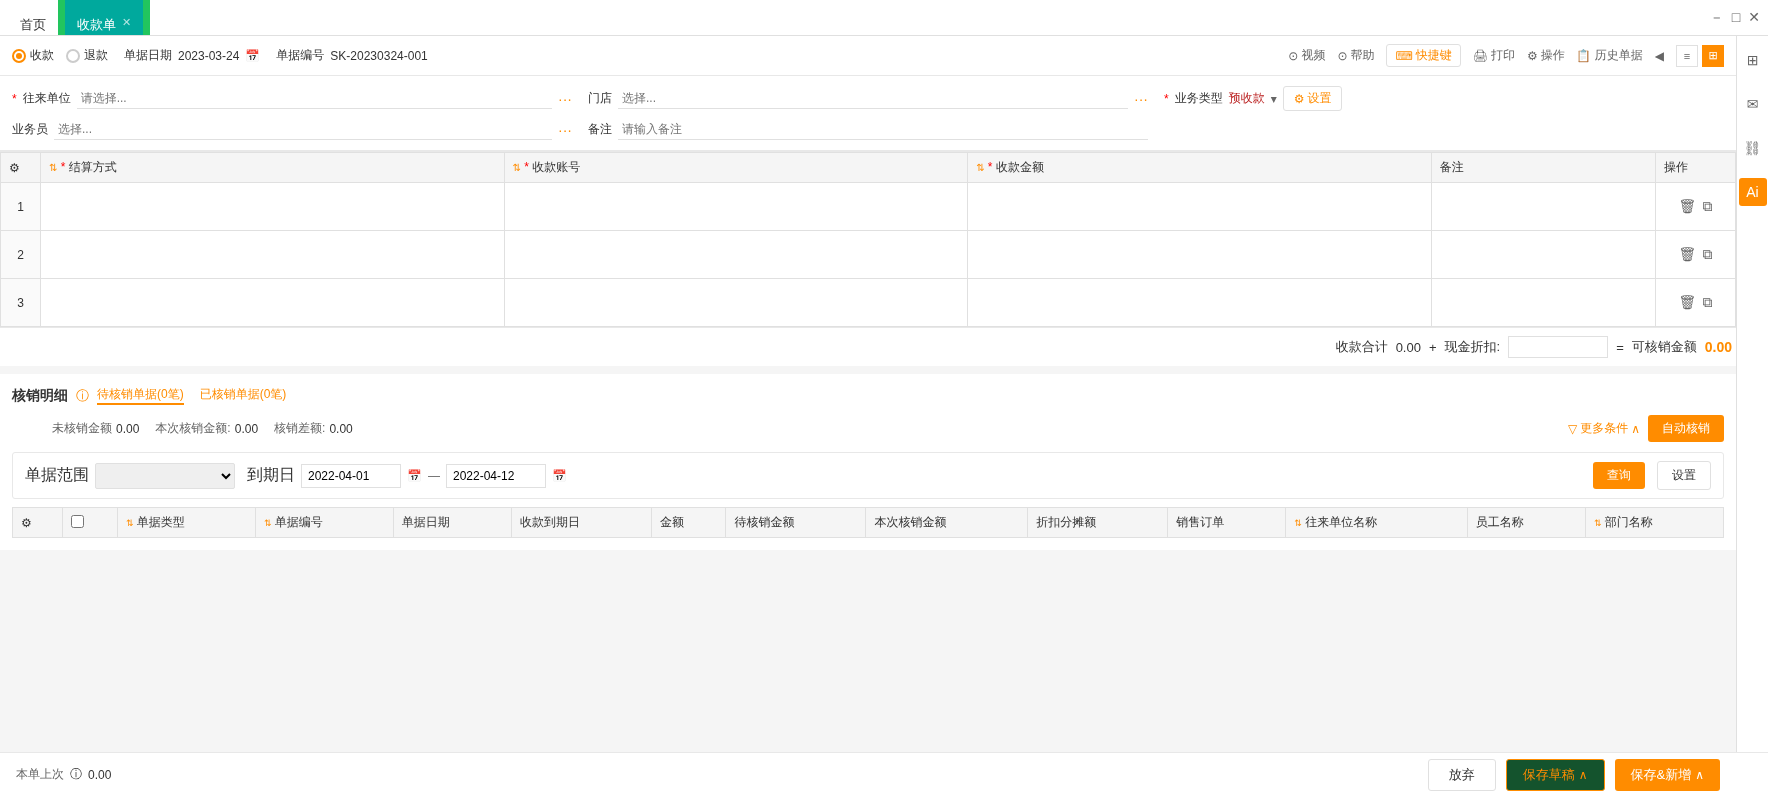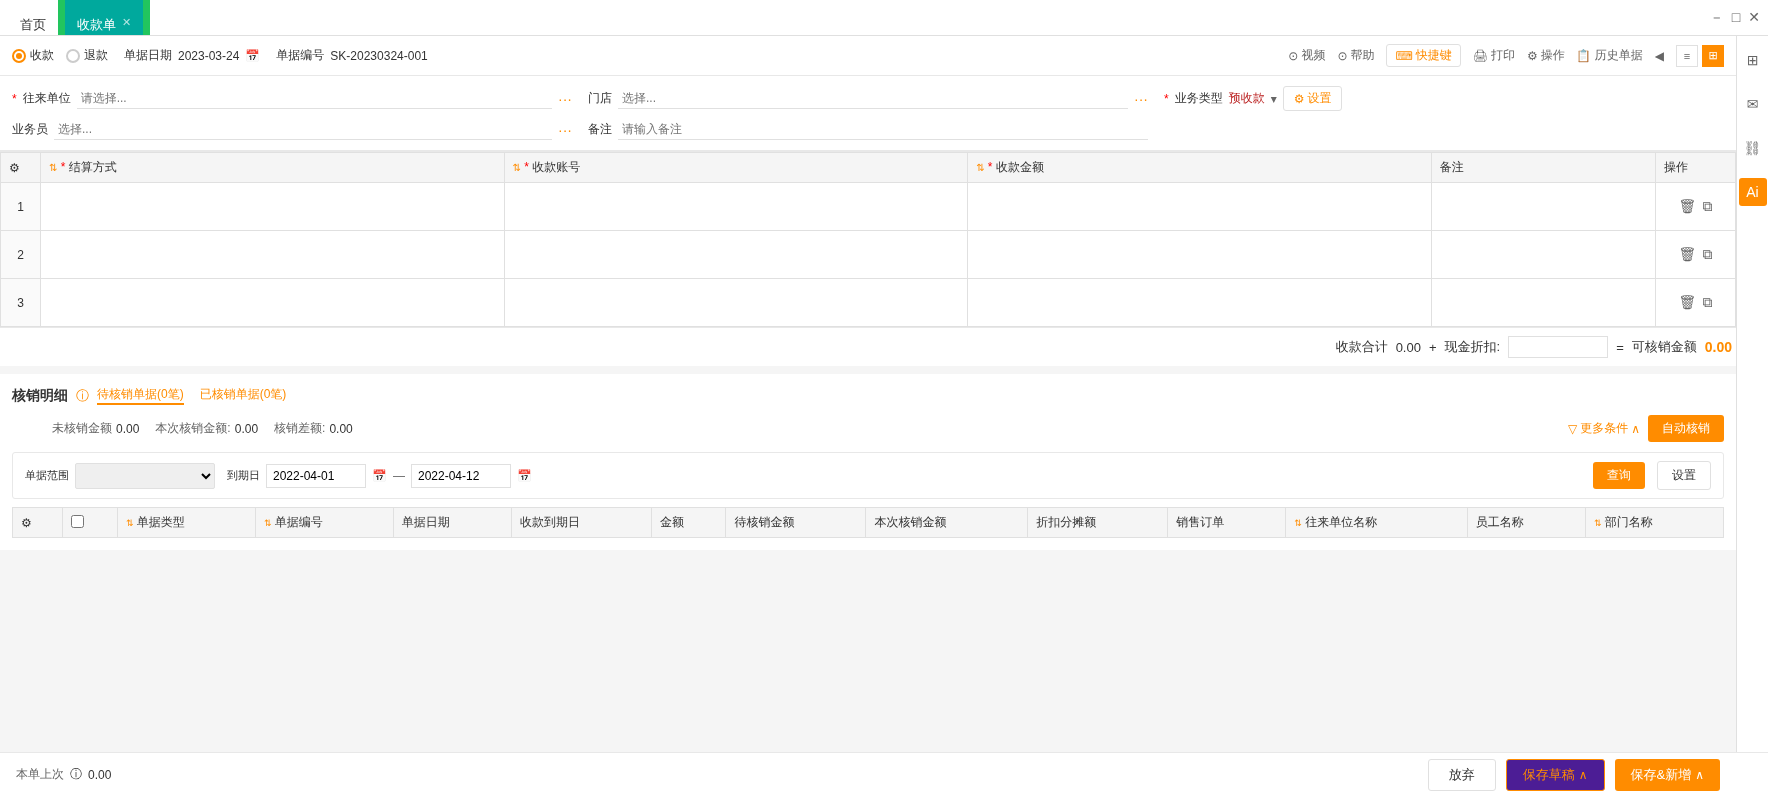--- a/index.html
+++ b/index.html
@@ -88,42 +88,42 @@
 
     .writeoff-stats { display: flex; align-items: center; gap: 16px; margin-bottom: 10px; font-size: 12px; margin-left: 40px; }
     .stat-item { display: flex; align-items: center; gap: 4px; }
     .stat-label { color: #666; }
     .stat-value { color: #333; font-weight: 500; }
 
     .writeoff-toolbar { display: flex; align-items: center; justify-content: flex-end; gap: 8px; margin-bottom: 8px; }
     .more-conditions { color: #ff8c00; cursor: pointer; font-size: 12px; display: flex; align-items: center; gap: 3px; }
     .auto-btn { background: #ff8c00; color: #fff; border: none; border-radius: 3px; padding: 5px 14px; cursor: pointer; font-size: 12px; }
     .filter-group { display: flex; align-items: center; gap: 6px; }
-    .filter-label { color: #333; font-size: 11px; white-space: nowrap; }
+    .filter-label { color: #333; font-size: 16px; white-space: nowrap; }
     .filter-select { border: 1px solid #e0e0e0; padding: 4px 8px; font-size: 12px; outline: none; min-width: 140px; border-radius: 2px; }
     .date-range { display: flex; align-items: center; gap: 6px; }
     .date-input { border: 1px solid #e0e0e0; padding: 4px 6px; font-size: 12px; outline: none; width: 100px; }
     .date-separator { color: #666; }
     .calendar-btn { color: #ff8c00; cursor: pointer; }
     .query-btn { background: #ff8c00; color: #fff; border: none; border-radius: 3px; padding: 5px 14px; cursor: pointer; font-size: 12px; margin-left: auto; }
     .set-btn { background: #fff; color: #333; border: 1px solid #e0e0e0; border-radius: 3px; padding: 5px 14px; cursor: pointer; font-size: 12px; }
 
     
     .writeoff-table { width: 100%; border-collapse: collapse; }
     .writeoff-table th { background: #f5f5f5; border: 1px solid #e0e0e0; padding: 6px 8px; font-weight: normal; font-size: 12px; text-align: left; white-space: nowrap; }
     .sort-icon { color: #ff8c00; font-size: 9px; }
 
     
     .bottom-bar { position: fixed; bottom: 0; left: 0; right: 0; background: #fff; border-top: 1px solid #e8e8e8; display: flex; align-items: center; padding: 8px 16px; height: 44px; z-index: 10; }
     .bottom-info { display: flex; align-items: center; gap: 6px; font-size: 12px; }
     .bottom-label { color: #666; }
     .bottom-value { color: #333; font-weight: 500; }
     .bottom-actions { margin-left: auto; display: flex; gap: 10px; }
     .btn-abandon { background: #fff; color: #333; border: 1px solid #e0e0e0; border-radius: 3px; padding: 6px 20px; cursor: pointer; font-size: 13px; }
-    .btn-draft { background: #4c1d95; color: #ff8c00; border: 1px solid #ff8c00; border-radius: 3px; padding: 6px 16px; cursor: pointer; font-size: 13px; display: flex; align-items: center; gap: 4px; }
+    .btn-draft { background: #14532d; color: #ff8c00; border: 1px solid #ff8c00; border-radius: 3px; padding: 6px 16px; cursor: pointer; font-size: 13px; display: flex; align-items: center; gap: 4px; }
     .btn-save-new { background: #ff8c00; color: #fff; border: none; border-radius: 3px; padding: 6px 16px; cursor: pointer; font-size: 13px; display: flex; align-items: center; gap: 4px; }
     .btn-arrow { font-size: 12px; }
 
     
     .right-sidebar { position: fixed; right: 0; top: 36px; width: 32px; background: #fff; border-left: 1px solid #e0e0e0; display: flex; flex-direction: column; align-items: center; padding-top: 10px; gap: 16px; height: calc(796px - 80px); z-index: 5; }
     .sidebar-icon { width: 28px; height: 28px; display: flex; align-items: center; justify-content: center; cursor: pointer; font-size: 14px; color: #666; }
     .sidebar-icon.active { background: #ff8c00; color: #fff; border-radius: 3px; }
 
     .filter-row-wrapper { display: flex; align-items: center; gap: 12px; flex-wrap: wrap; }
   </style>

